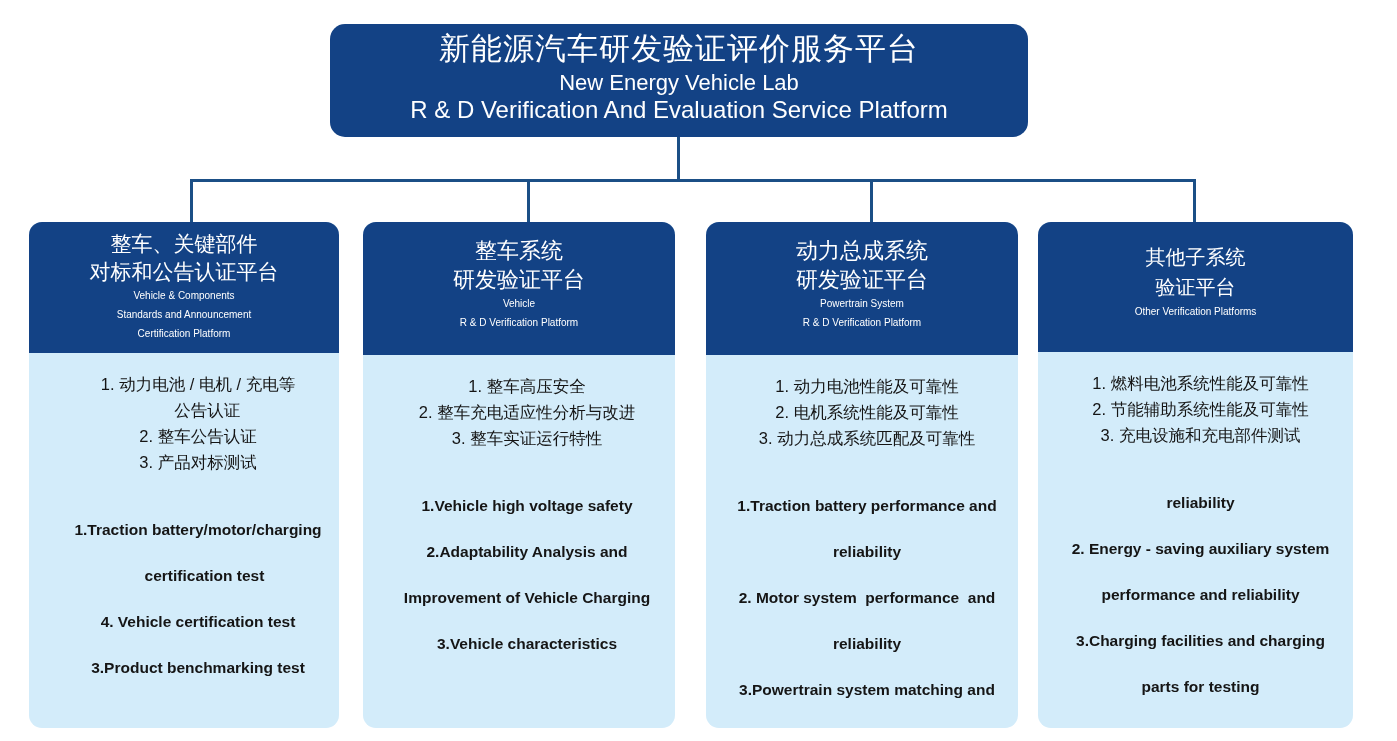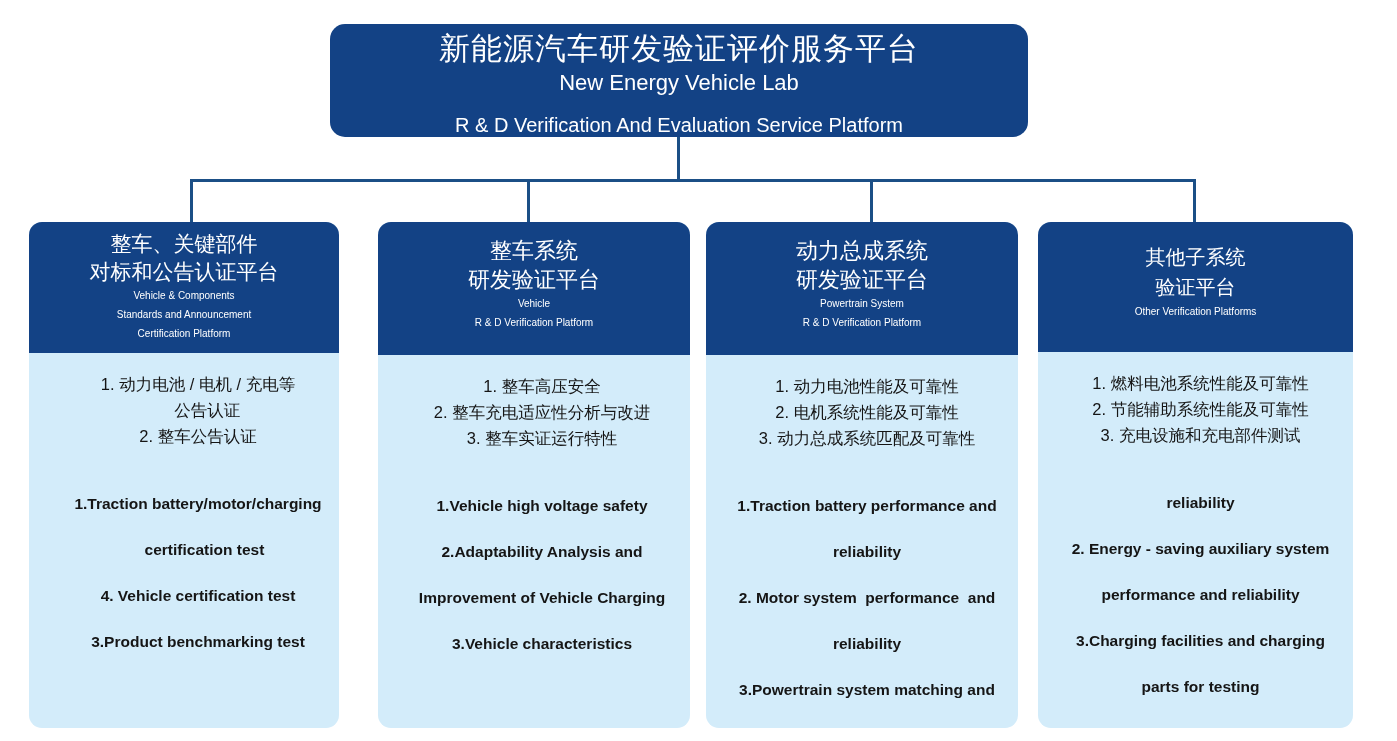--- a/index.html
+++ b/index.html
@@ -28,24 +28,23 @@
     line-height:40px;
     letter-spacing:1px;
     font-weight:400;
   }
   .root-en1{
     font-size:22px;
     line-height:27px;
     font-weight:400;
   }
   .root-en2{
-    font-size:20px;
+    font-size:24px;
     line-height:27px;
     font-weight:400;
-    margin-top:16px;
   }
 
   
   .conn{position:absolute;background:#1b4f86;}
   .v-stem{left:677px; top:137px; width:3px; height:44px;}
   .h-bus{left:190px; top:179px; width:1006px; height:3px;}
   .drop{top:181px; width:3px; height:42px;}
   .d1{left:190px;}
   .d2{left:527px;}
   .d3{left:870px;}
@@ -96,21 +95,21 @@
     font-size:15.5px;
     line-height:27px;
     font-weight:600;
     white-space:pre-wrap;
     margin-top:19px;
   }
   .spacer{height:22px;}
 
   
   #col1{left:29px;  width:310px;}
-  #col2{left:378px; width:312px;}
+  #col2{left:363px; width:312px;}
   #col3{left:706px; width:312px;}
   #col4{left:1038px;width:315px;}
 
   #col1 .col-head{height:131px;}
   #col2 .col-head{height:133px;}
   #col3 .col-head{height:133px;}
   #col4 .col-head{height:130px;}
 
   #col1, #col2, #col3, #col4{height:506px;}
 
@@ -150,20 +149,21 @@
       <div class="head-cn">对标和公告认证平台</div>
       <div class="head-en">Vehicle &amp; Components</div>
       <div class="head-en">Standards and Announcement</div>
       <div class="head-en">Certification Platform</div>
     </div>
     <div class="col-body">
       <div class="cn-list">
         <div class="cn-item">1. 动力电池 / 电机 / 充电等</div>
         <div class="cn-item">    公告认证</div>
         <div class="cn-item">2. 整车公告认证</div>
+        <div class="cn-item">3. 产品对标测试</div>
       </div>
       <div class="spacer"></div>
       <div class="en-list">
         <div class="en-item">1.Traction battery/motor/charging</div>
         <div class="en-item">   certification test</div>
         <div class="en-item">4. Vehicle certification test</div>
         <div class="en-item">3.Product benchmarking test</div>
       </div>
     </div>
   </div>

